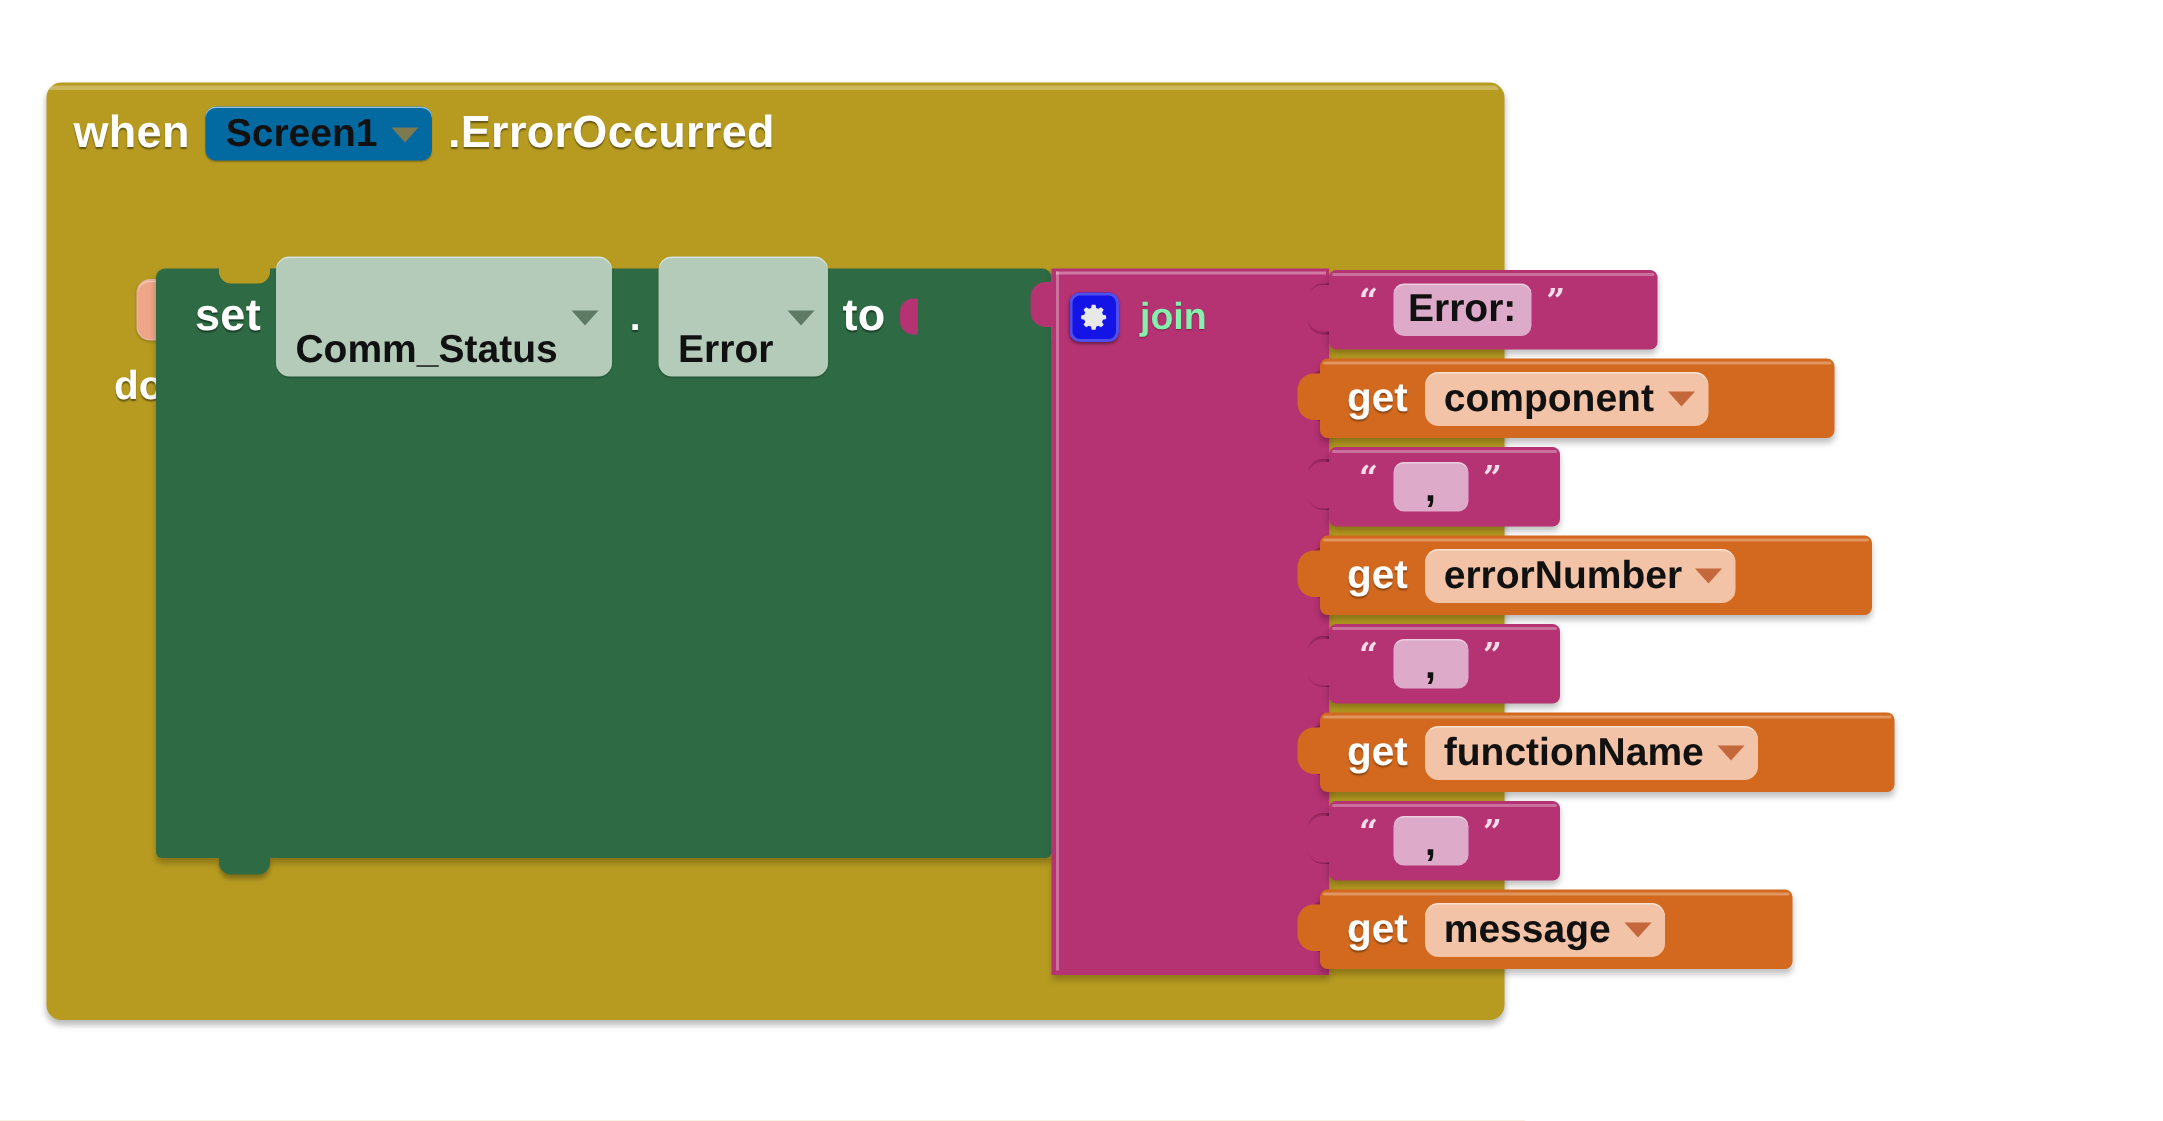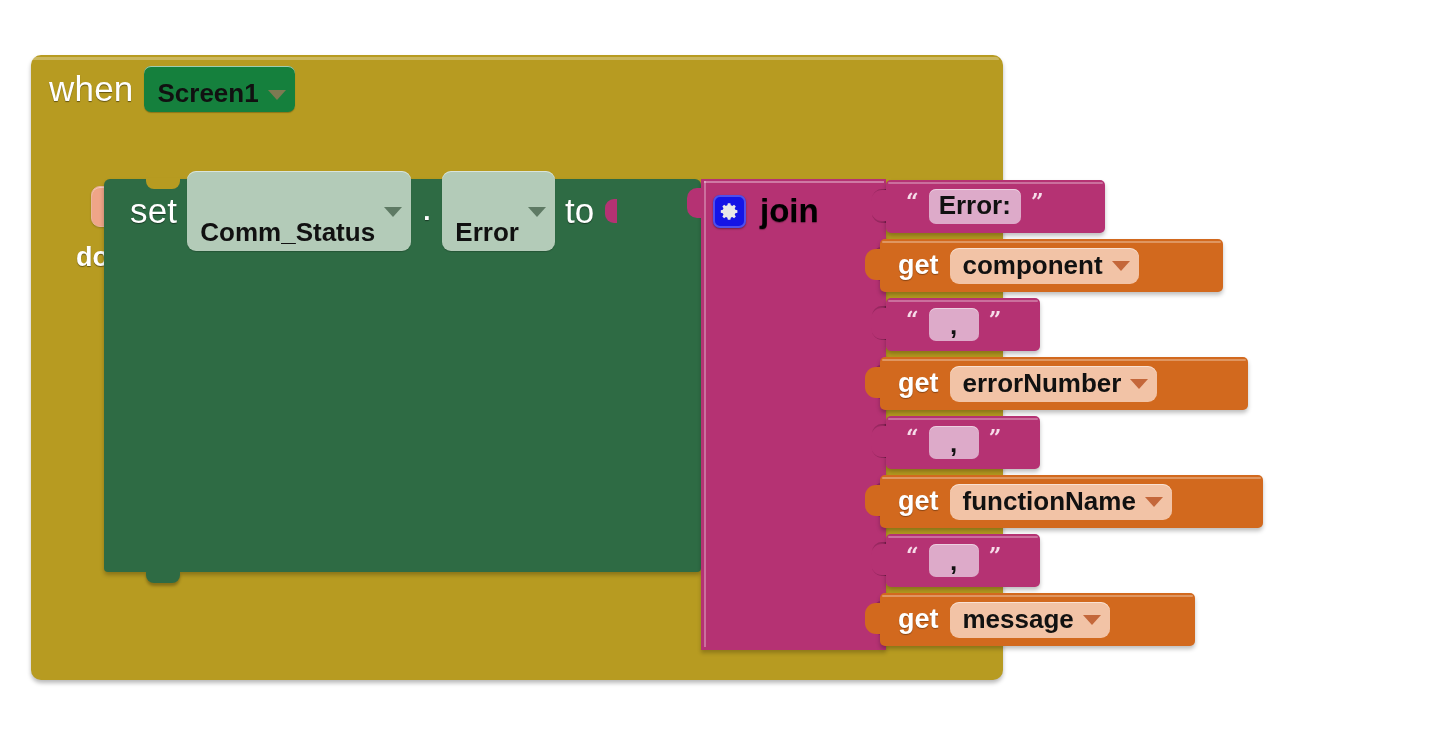--- a/index.html
+++ b/index.html
@@ -19,25 +19,25 @@
     position:absolute;left:2px;top:2px;right:4px;height:3px;
     background:rgba(255,255,255,.28);border-radius:8px 8px 0 0;
   }
   
 
   .event-header{
     position:absolute;left:18px;top:14px;height:40px;
     display:flex;align-items:center;gap:11px;
   }
   .kw{
-    color:#ffffff;font-size:35px;font-weight:normal;letter-spacing:.2px;
+    color:#ffffff;font-size:30px;font-weight:bold;letter-spacing:.2px;
     text-shadow:0 1px 1px rgba(0,0,0,.45);
   }
   .dropdown-khaki{
-    background:#15803d;border-radius:7px;padding:12px 9px 3px 13px;
+    background:#0369a1;border-radius:7px;padding:2px 9px 3px 13px;
     display:flex;align-items:center;gap:9px;
     box-shadow:inset 0 1px 0 rgba(255,255,255,.6),0 1px 1px rgba(0,0,0,.25);
   }
   .dropdown-khaki .txt{color:#111;font-size:26px;font-weight:bold;}
   .caret{
     width:0;height:0;border-left:9px solid transparent;border-right:9px solid transparent;
     border-top:10px solid #7d7a52;margin-top:2px;
   }
   .caret.sage{border-top-color:#5e7a64;}
   .caret.peach{border-top-color:#c4673a;}
@@ -116,21 +116,21 @@
   }
   .join-head{
     position:absolute;left:12px;top:12px;height:40px;
     display:flex;align-items:center;gap:14px;
   }
   .mutator{
     width:33px;height:33px;background:#1414e6;border-radius:7px;
     display:flex;align-items:center;justify-content:center;
     box-shadow:0 0 0 2px rgba(255,255,255,.25) inset,0 1px 2px rgba(0,0,0,.4);
   }
-  .join-label{color:#000000;font-size:33px;font-weight:bold;
+  .join-label{color:#86efac;font-size:25px;font-weight:bold;
               text-shadow:0 1px 1px rgba(0,0,0,.35);}
 
   
   .socket-col{position:absolute;left:169px;top:0;width:20px;height:471px;}
   .socket-female{
     position:absolute;left:0;width:20px;height:34px;
   }
   .socket-female::before{
     content:"";position:absolute;left:2px;top:0;width:14px;height:34px;
     background:#9e2a64;border-radius:10px 0 0 10px;
@@ -184,20 +184,21 @@
 
   <div class="event-block">
     <div class="hl"></div>
 
     <div class="event-header">
       <span class="kw">when</span>
       <span class="dropdown-khaki">
         <span class="txt">Screen1</span>
         <span class="caret"></span>
       </span>
+      <span class="kw">.ErrorOccurred</span>
     </div>
 
     <div class="param-row">
       <span class="param-chip">component</span>
       <span class="param-chip">functionName</span>
       <span class="param-chip">errorNumber</span>
       <span class="param-chip">message</span>
     </div>
 
     <span class="do-label">do</span>

